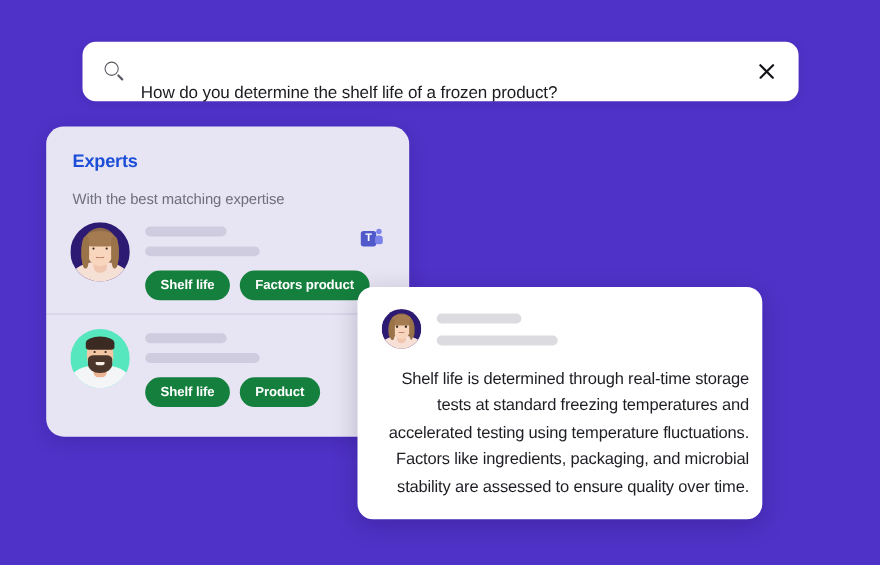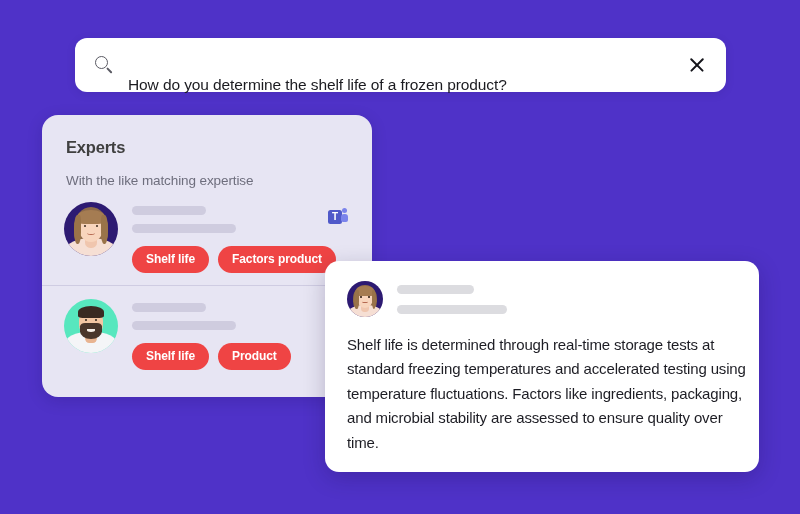--- a/index.html
+++ b/index.html
@@ -107,21 +107,21 @@
     box-shadow: 0 4px 16px rgba(20, 8, 60, 0.16);
     overflow: hidden;
   }
 
   .experts-head {
     padding: 23px 24px 0 24px;
   }
   .experts-title {
     font-size: 16.5px;
     font-weight: bold;
-    color: #404040;
+    color: #1d4ed8;
     letter-spacing: -0.2px;
   }
   .experts-sub {
     margin-top: 16px;
     font-size: 13.5px;
     color: #6e6e7d;
     letter-spacing: -0.1px;
   }
 
   .expert-row {
@@ -161,21 +161,21 @@
   }
   .skel.s1 { width: 74px; }
   .skel.s2 { width: 104px; margin-top: 9px; }
 
   .tags {
     display: flex;
     gap: 9px;
     margin-top: 13px;
   }
   .tag {
-    background: #ef4444;
+    background: #15803d;
     color: #ffffff;
     font-size: 12px;
     font-weight: bold;
     padding: 6px 14px 7px 14px;
     border-radius: 14px;
     white-space: nowrap;
     letter-spacing: -0.1px;
   }
 
   .teams-icon {
@@ -212,26 +212,27 @@
     width: 7px; height: 8px;
     border-radius: 3px 3px 2px 2px;
     background: #7b83eb;
   }
 
   
   .answer-card {
     position: absolute;
     left: 325px;
     top: 261px;
-    width: 434px;
+    width: 368px;
     height: 211px;
     background: #ffffff;
     border-radius: 14px;
     box-shadow: 0 6px 22px rgba(18, 6, 55, 0.22);
     padding: 20px 12px 20px 22px;
+    text-align: right;
   }
 
   .answer-head {
     display: flex;
     align-items: center;
     margin-bottom: 16px;
   }
   .answer-avatar {
     width: 36px;
     height: 36px;
@@ -391,21 +392,21 @@
     <span class="close-icon">
       <span></span>
         <span></span>
     </span>
   </div>
 
   <div class="experts-card">
 
     <div class="experts-head">
       <div class="experts-title">Experts</div>
-      <div class="experts-sub">With the like matching expertise</div>
+      <div class="experts-sub">With the best matching expertise</div>
     </div>
 
     <div class="expert-row">
       <div class="avatar">
         <div class="ava-bg purple"></div>
         <div class="p-hair-back"></div>
         <div class="p-shoulders"></div>
         <div class="p-neck"></div>
         <div class="p-face"></div>
         <div class="p-hair-front"></div>

